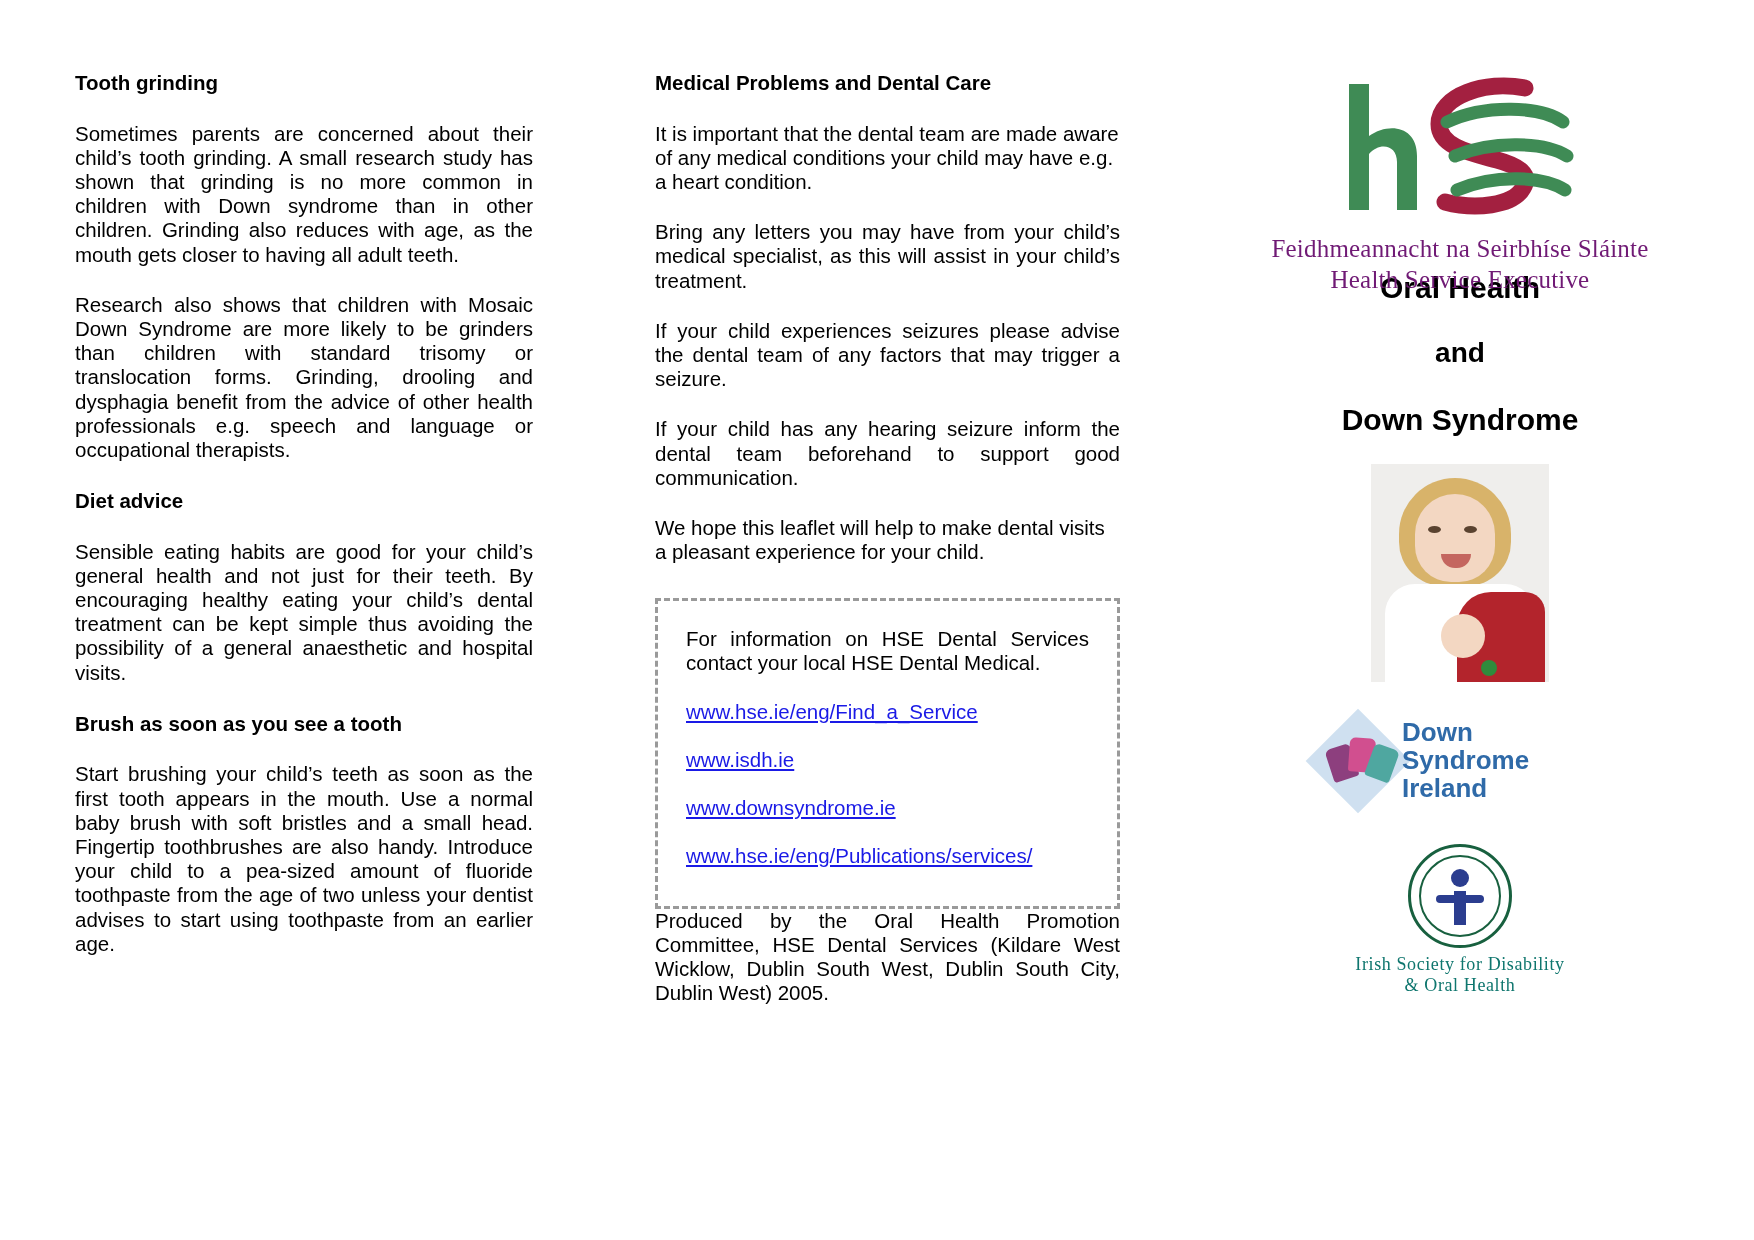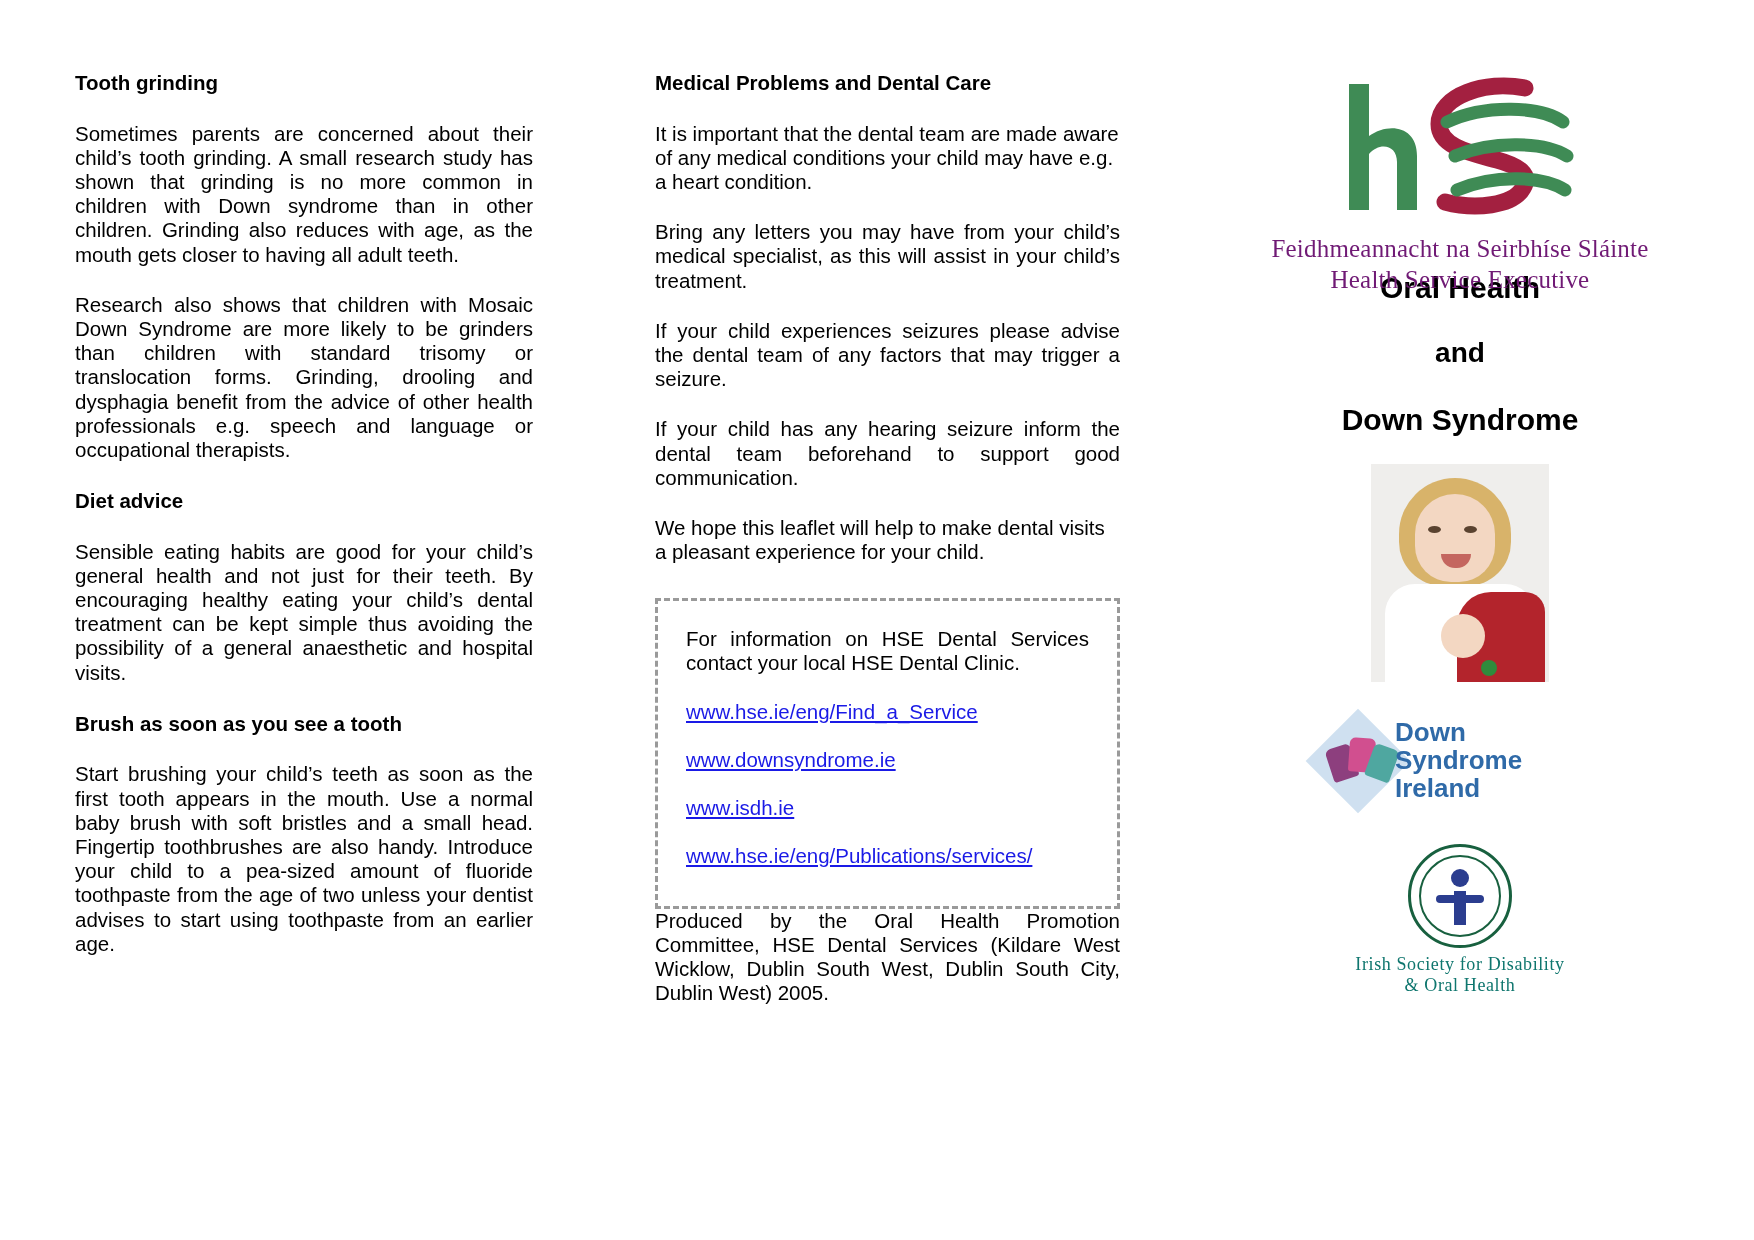--- a/index.html
+++ b/index.html
@@ -165,21 +165,21 @@
   .dsi .hand {
     position: absolute;
     width: 26px; height: 34px;
     border-radius: 6px 6px 3px 3px;
   }
   .dsi .hand.purple { left: 14px; top: 30px; background: #8d3f7e; transform: rotate(-18deg); }
   .dsi .hand.pink   { left: 34px; top: 22px; background: #d14f8f; transform: rotate(4deg); }
   .dsi .hand.teal   { left: 54px; top: 30px; background: #4fa7a0; transform: rotate(20deg); }
   .dsi .txt {
     position: absolute;
-    left: 80px; top: 2px;
+    left: 87px; top: 2px;
     text-align: left;
     color: #2f6aa8;
     font-size: 26px;
     font-weight: bold;
     line-height: 1.08;
   }
 
   
   .isdh {
     width: 380px;
@@ -279,24 +279,24 @@
 
     <h2 class="heading">Medical Problems and Dental Care</h2>
 
     <p class="body nojust">It is important that the dental team are made aware of any medical conditions your child may have e.g. a heart condition.</p>
     <p class="body">Bring any letters you may have from your child’s medical specialist, as this will assist in your child’s treatment.</p>
     <p class="body">If your child experiences seizures please advise the dental team of any factors that may trigger a seizure.</p>
     <p class="body">If your child has any hearing seizure inform the dental team beforehand to support good communication.</p>
     <p class="body nojust last">We hope this leaflet will help to make dental visits a pleasant experience for your child.</p>
 
     <div class="info-box">
-      <p class="body">For information on HSE Dental Services contact your local HSE Dental Clinic.</p>
+      <p class="body">For information on HSE Dental Services contact your local HSE Dental Medical.</p>
       <a class="link" href="#">www.hse.ie/eng/Find_a_Service</a>
+      <a class="link" href="#">www.isdh.ie</a>
       <a class="link" href="#">www.downsyndrome.ie</a>
-      <a class="link" href="#">www.isdh.ie</a>
       <a class="link" href="#">www.hse.ie/eng/Publications/services/</a>
     </div>
 
     <p class="body produced">Produced by the Oral Health Promotion Committee, HSE Dental Services (Kildare West Wicklow, Dublin South West, Dublin South City, Dublin West) 2005.</p>
   </div>
 
   <div class="col col-3">
 
     <div class="hse-logo-wrap">
       <svg class="hse-svg" width="250" height="160" viewBox="0 0 250 160">

